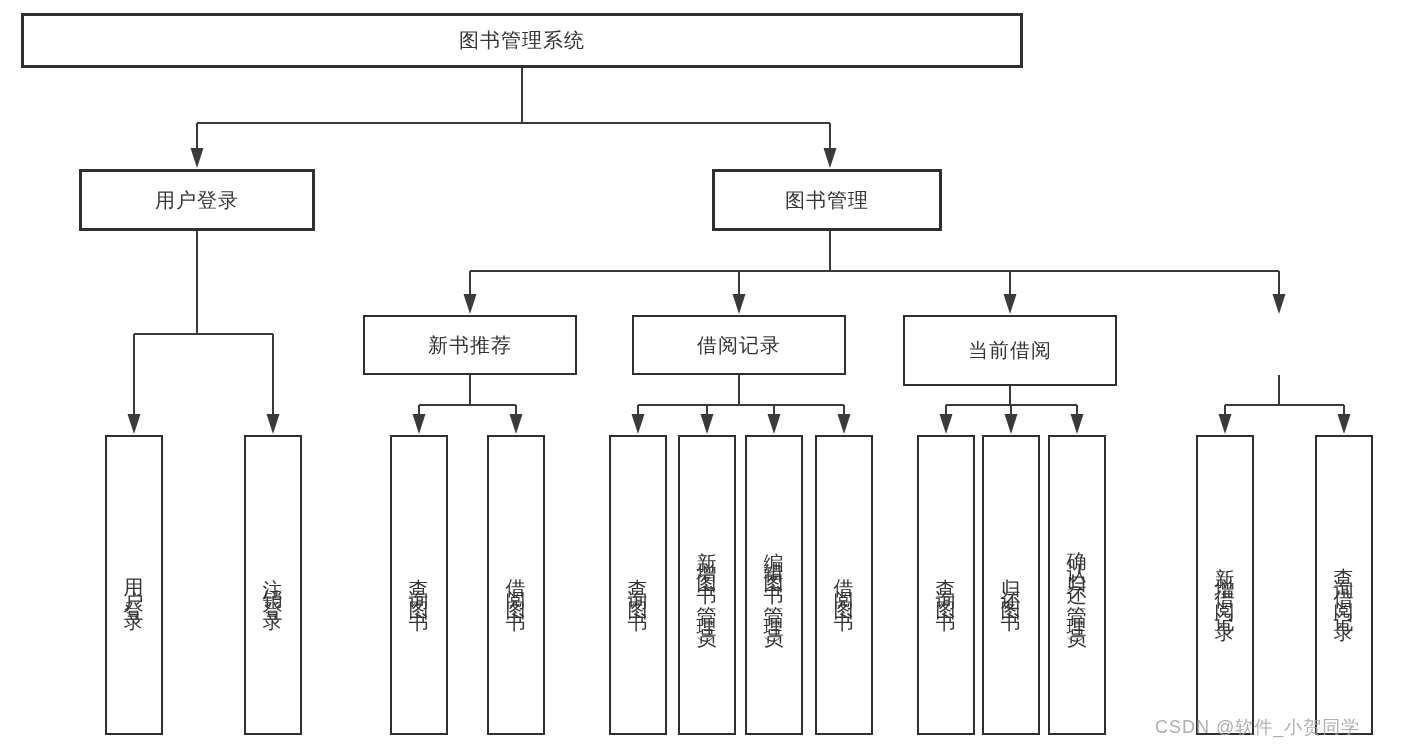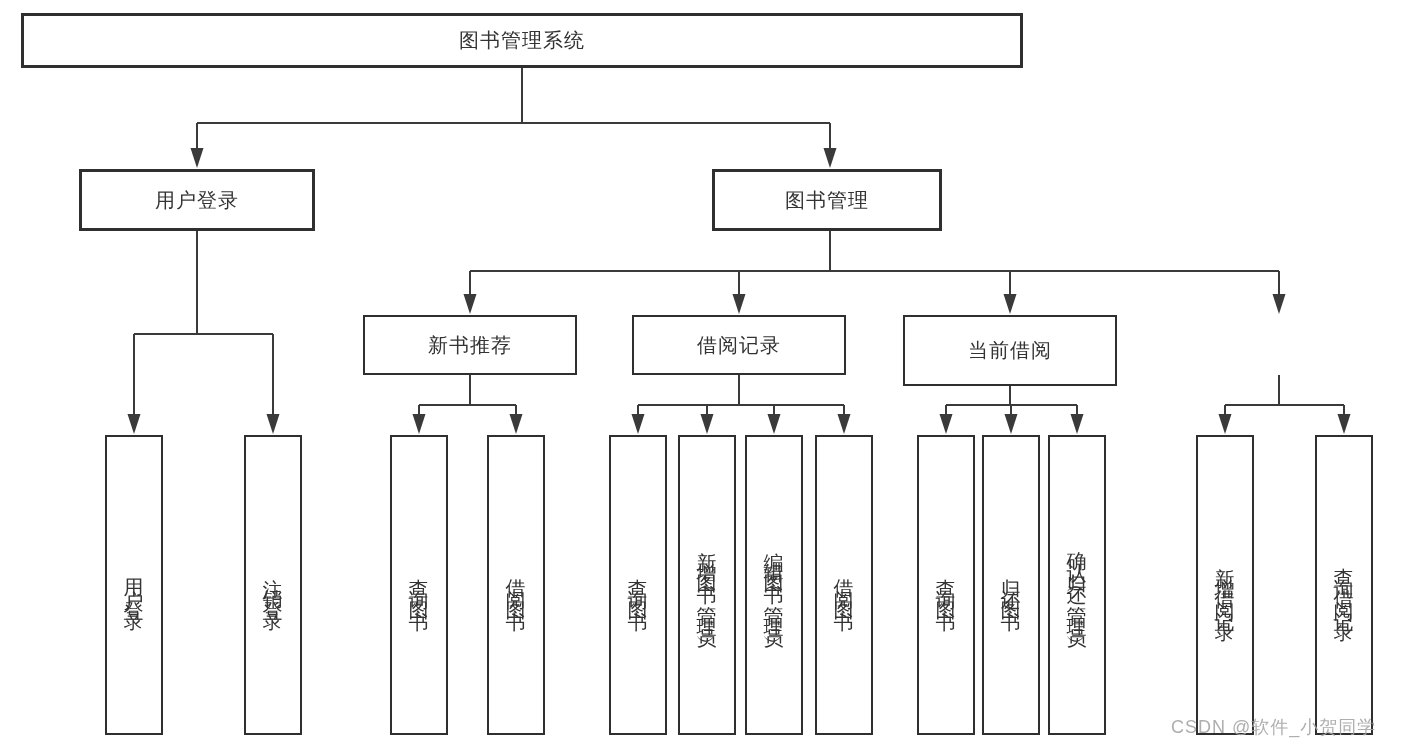--- a/index.html
+++ b/index.html
@@ -55,21 +55,20 @@
   }
   .watermark {
     position: absolute;
     left: 1155px;
     top: 715px;
     font-size: 18px;
     color: rgba(165, 165, 165, 0.9);
     letter-spacing: 1px;
     white-space: nowrap;
     z-index: 5;
-    margin-left: 16px;
   }
 </style>
 </head>
 <body>
 
 <div class="canvas">
 
   <svg class="connectors" width="1405" height="747" viewBox="0 0 1405 747" aria-hidden="true">
     <path fill="none" stroke="#3a3a3a" stroke-width="2" d="
       M522,68 V123 M197,123 H830 M197,123 V158 M830,123 V158

